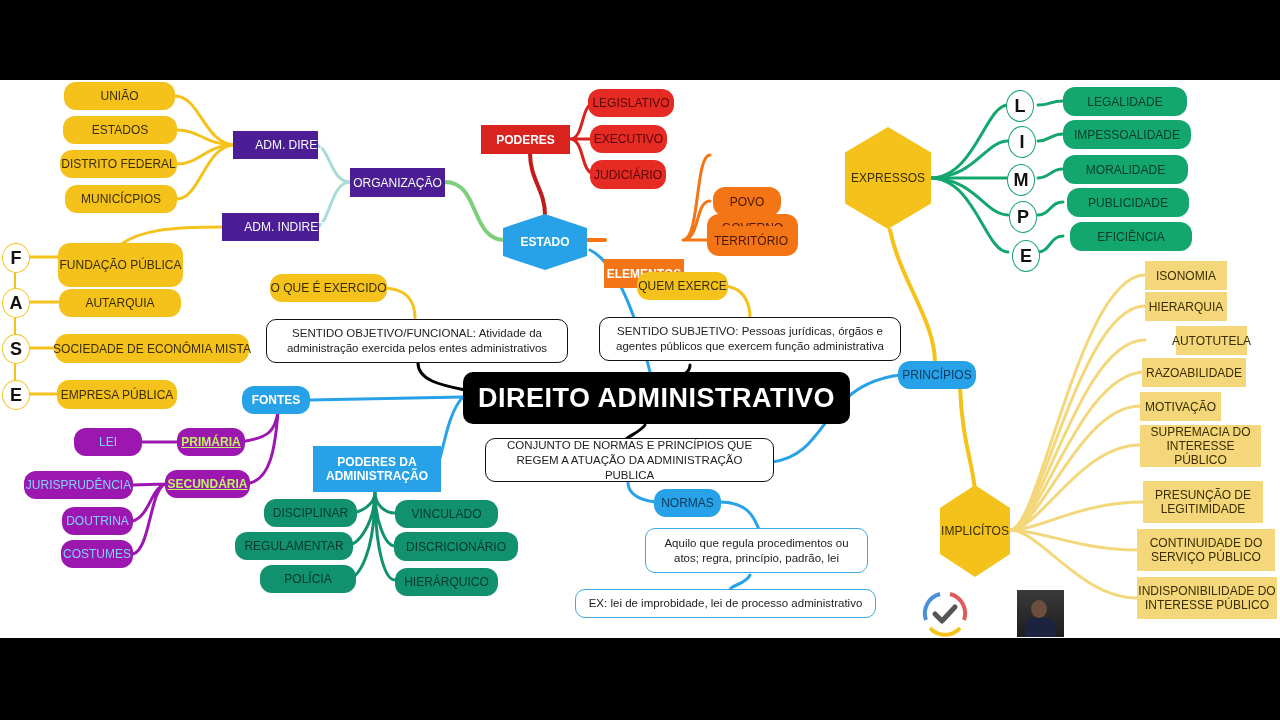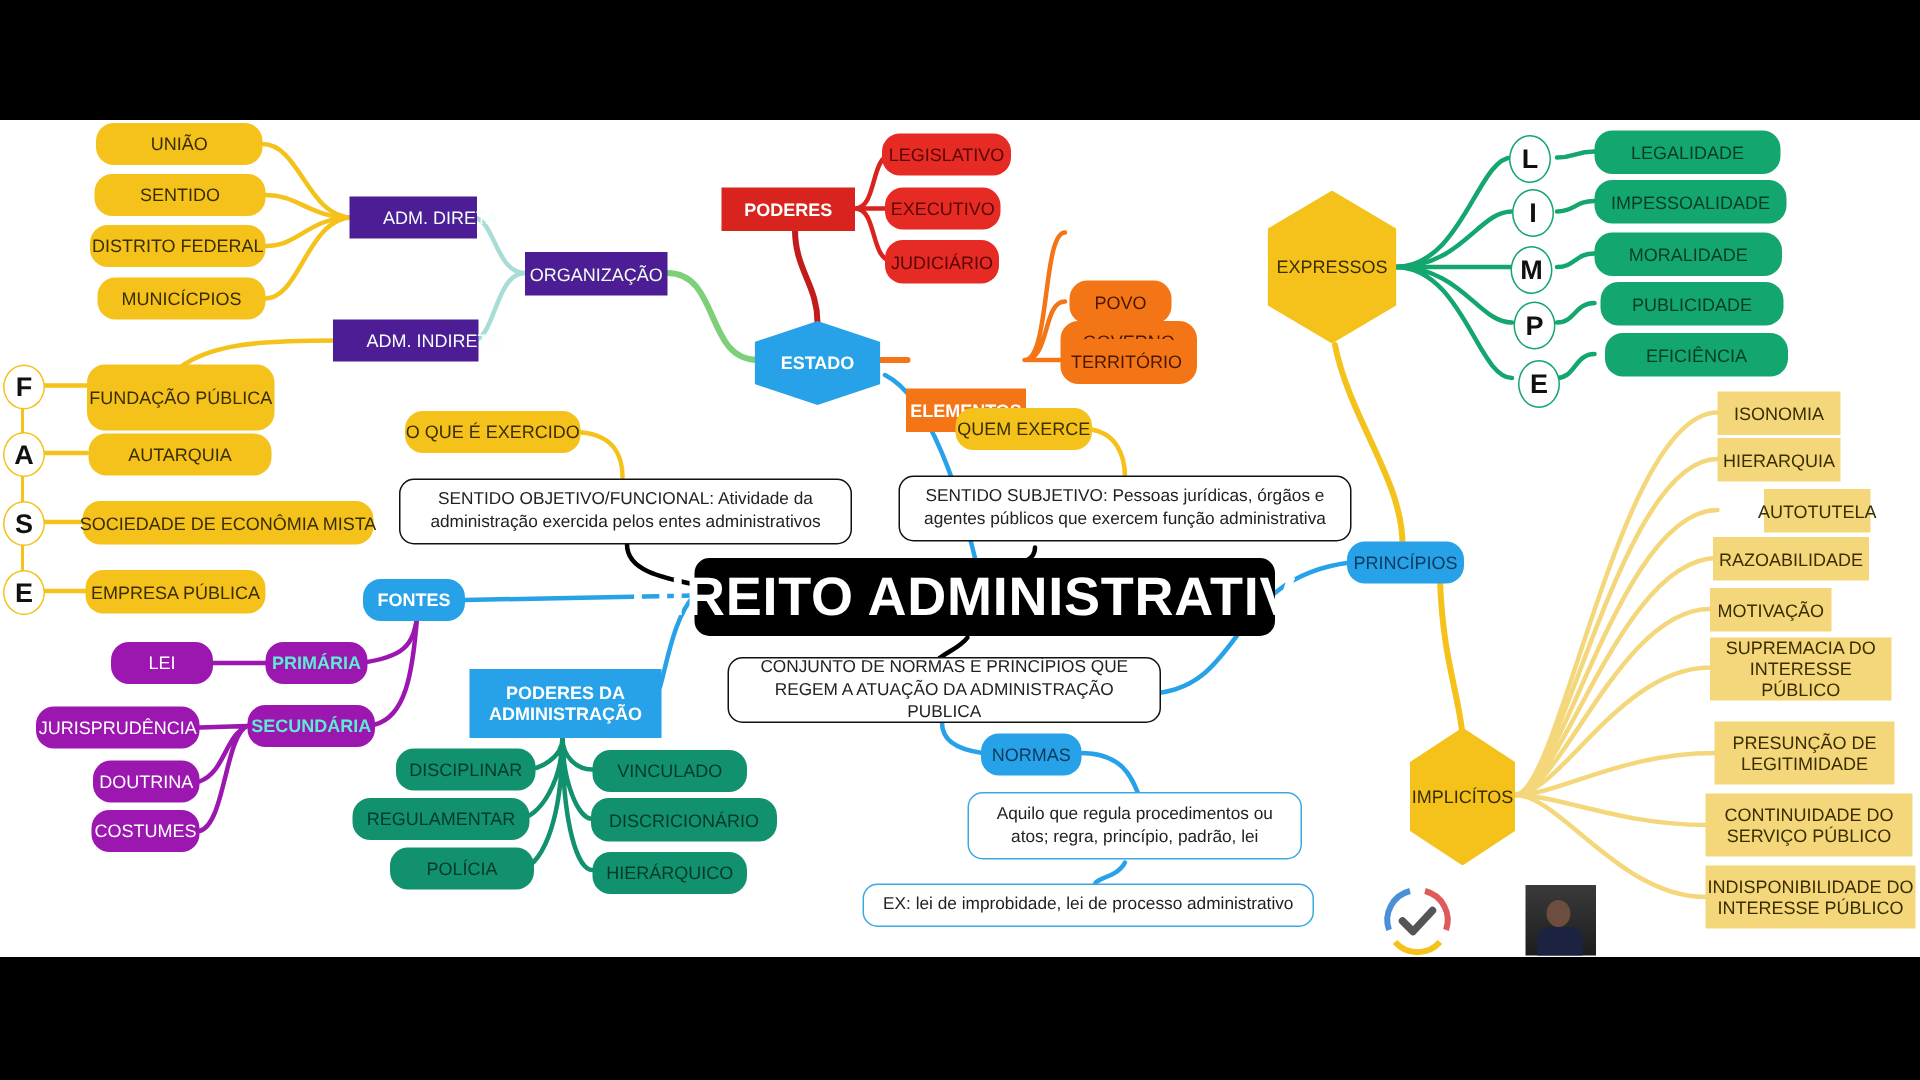--- a/index.html
+++ b/index.html
@@ -10,32 +10,32 @@
   .pill{border-radius:12px;}
   .yel{background:#f4c21b;color:#3a2e00;}
   .teal{background:#4c1d95;color:#f4fffd;font-weight:normal;padding-left:36px;}
   .grn{background:#4c1d95;color:#f2fff0;}
   .red{background:#d8231f;color:#fff;font-weight:bold;}
   .redp{background:#e62b24;color:#5a0505;}
   .org{background:#f47515;color:#fff;font-weight:bold;}
   .orgp{background:#f47515;color:#4a1700;}
   .blue{background:#27a2e8;color:#fff;font-weight:bold;}
   .bluep{background:#27a2e8;color:#0c3a5c;}
-  .purp{background:#9b17b0;color:#ffffff;}
-  .purpb{background:#9b17b0;color:#5eead4;font-weight:bold;}
+  .purp{background:#9b17b0;color:#7dd3fc;}
+  .purpb{background:#9b17b0;color:#bef264;font-weight:bold;text-decoration:underline;}
   .dgrn{background:#11916e;color:#053a2b;}
   .lgrn{background:#13a66e;color:#063d28;}
   .sand{background:#f4d77a;color:#3a2e00;}
   .box{background:#fff;border:1.5px solid #111;border-radius:10px;color:#222;white-space:normal;font-size:11.5px;line-height:15px;}
   .bbox{background:#fff;border:1.5px solid #3ba9e0;border-radius:10px;color:#222;white-space:normal;font-size:11.5px;line-height:15px;}
   .circ{border-radius:50%;background:#fff;font-weight:bold;font-size:18px;color:#111;}
   .circ.ys{border:1.5px solid #f4c21b;}
   .circ.gs{border:1.5px solid #13a66e;}
   .hex{clip-path:polygon(50% 0,100% 25%,100% 75%,50% 100%,0 75%,0 25%);}
-  .title{background:#000;color:#fff;font-weight:bold;font-size:36px;border-radius:10px;letter-spacing:0.5px;}
+  .title{background:#000;color:#fff;font-weight:bold;font-size:27px;border-radius:10px;letter-spacing:0.5px;}
   .avatar{position:absolute;background:linear-gradient(#3a3a3a,#1d1d1d);}
 </style>
 </head>
 <body>
 
 <div id="canvas">
   <svg class="links" viewBox="0 0 1280 558" fill="none" stroke-linecap="round">
 
     <path d="M350 102 C330 102,330 65,315 65" stroke="#a8dcd6" stroke-width="3"></path>
     <path d="M350 102 C330 102,330 147,315 147" stroke="#a8dcd6" stroke-width="3"></path>
@@ -105,21 +105,21 @@
       <path d="M1010 450 C1040 450,1080 292,1145 292"></path>
       <path d="M1010 450 C1040 450,1080 326,1140 326"></path>
       <path d="M1010 450 C1040 450,1080 365,1140 365"></path>
       <path d="M1010 450 C1040 450,1080 422,1143 422"></path>
       <path d="M1010 450 C1040 450,1080 470,1137 470"></path>
       <path d="M1010 450 C1040 450,1080 518,1137 518"></path>
     </g>
   </svg>
 
   <div class="n yel pill" style="left:64px;top:2px;width:111px;height:28px;">UNIÃO</div>
-  <div class="n yel pill" style="left:63px;top:36px;width:114px;height:28px;">SENTIDO</div>
+  <div class="n yel pill" style="left:63px;top:36px;width:114px;height:28px;">ESTADOS</div>
   <div class="n yel pill" style="left:60px;top:70px;width:117px;height:28px;">DISTRITO FEDERAL</div>
   <div class="n yel pill" style="left:65px;top:105px;width:112px;height:28px;">MUNICÍCPIOS</div>
   <div class="n teal" style="left:233px;top:51px;width:85px;height:28px;">ADM. DIRETA</div>
   <div class="n teal" style="left:222px;top:133px;width:97px;height:28px;">ADM. INDIRETA</div>
   <div class="n grn" style="left:350px;top:88px;width:95px;height:29px;">ORGANIZAÇÃO</div>
 
   <div class="n circ ys" style="left:2px;top:163px;width:28px;height:30px;">F</div>
   <div class="n circ ys" style="left:2px;top:208px;width:28px;height:30px;">A</div>
   <div class="n circ ys" style="left:2px;top:254px;width:28px;height:30px;">S</div>
   <div class="n circ ys" style="left:2px;top:300px;width:28px;height:30px;">E</div>

